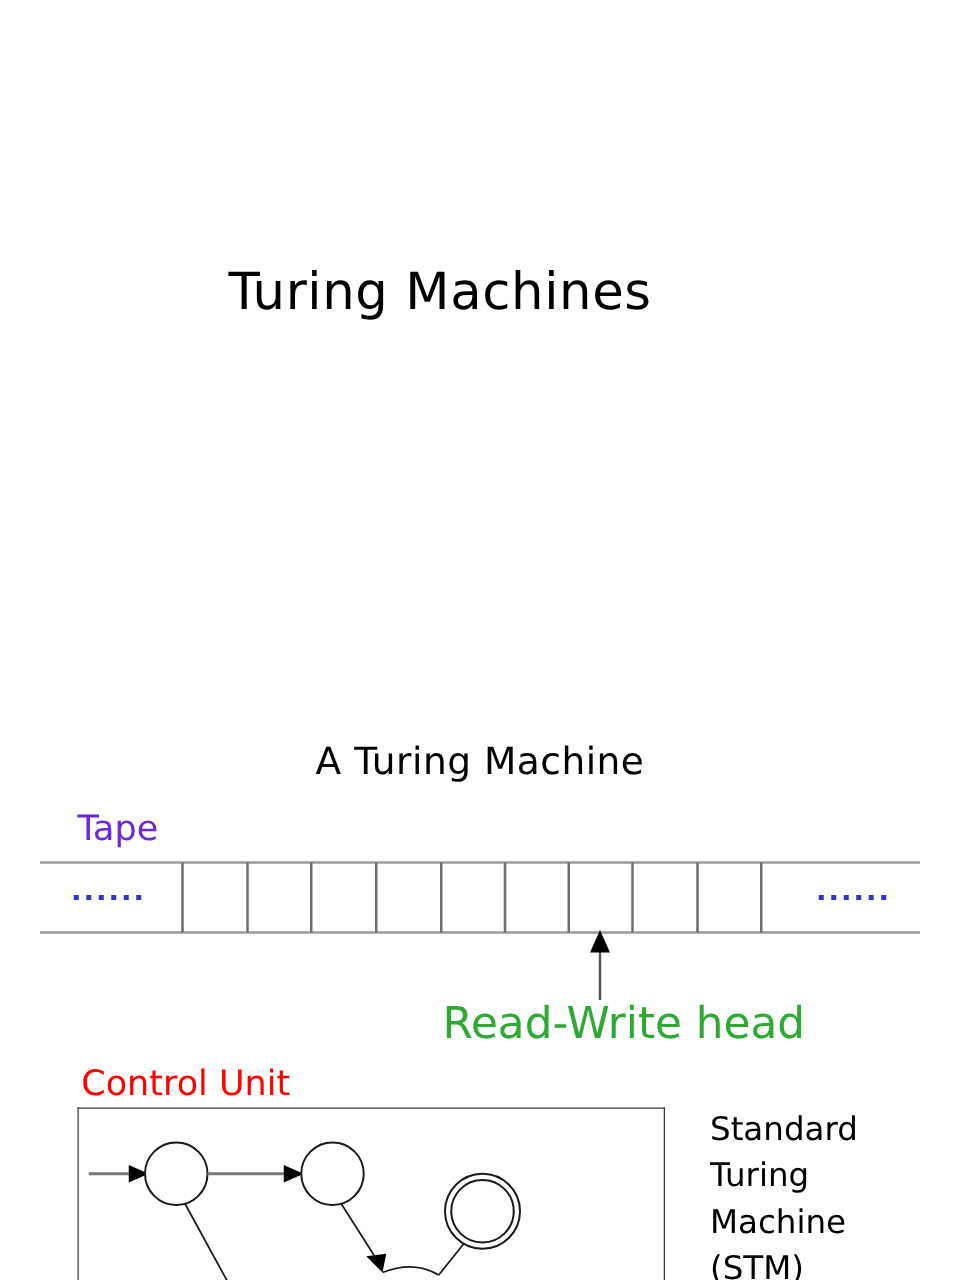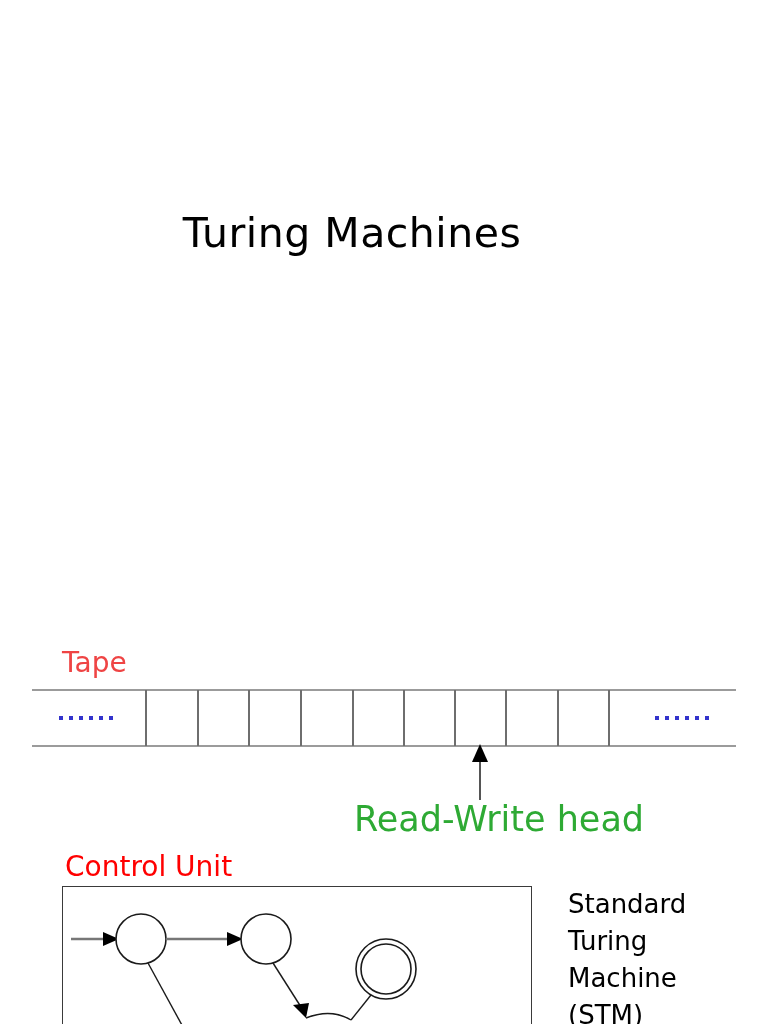--- a/index.html
+++ b/index.html
@@ -53,21 +53,21 @@
     white-space: nowrap;
   }
 
   
   .label-tape {
     position: absolute;
     left: 62px;
     top: 646px;
     font-size: 28px;
     font-weight: 400;
-    color: #ef4444;
+    color: #6d28d9;
     white-space: nowrap;
   }
 
   .label-rw-head {
     position: absolute;
     left: 354px;
     top: 799px;
     font-size: 35px;
     font-weight: 400;
     color: #2eaa34;
@@ -165,20 +165,21 @@
     top: 0;
   }
 </style>
 </head>
 <body>
 
 <div class="slide">
 
   <div class="main-title">Turing Machines</div>
 
+  <div class="section-title">A Turing Machine</div>
 
   <div class="label-tape">Tape</div>
 
   <div class="tape">
     <div class="tape-edge top"></div>
     <div class="tape-edge bot"></div>
 
     <div class="tape-divider" style="left:113px;"></div>
     <div class="tape-divider" style="left:165px;"></div>
     <div class="tape-divider" style="left:216px;"></div>

